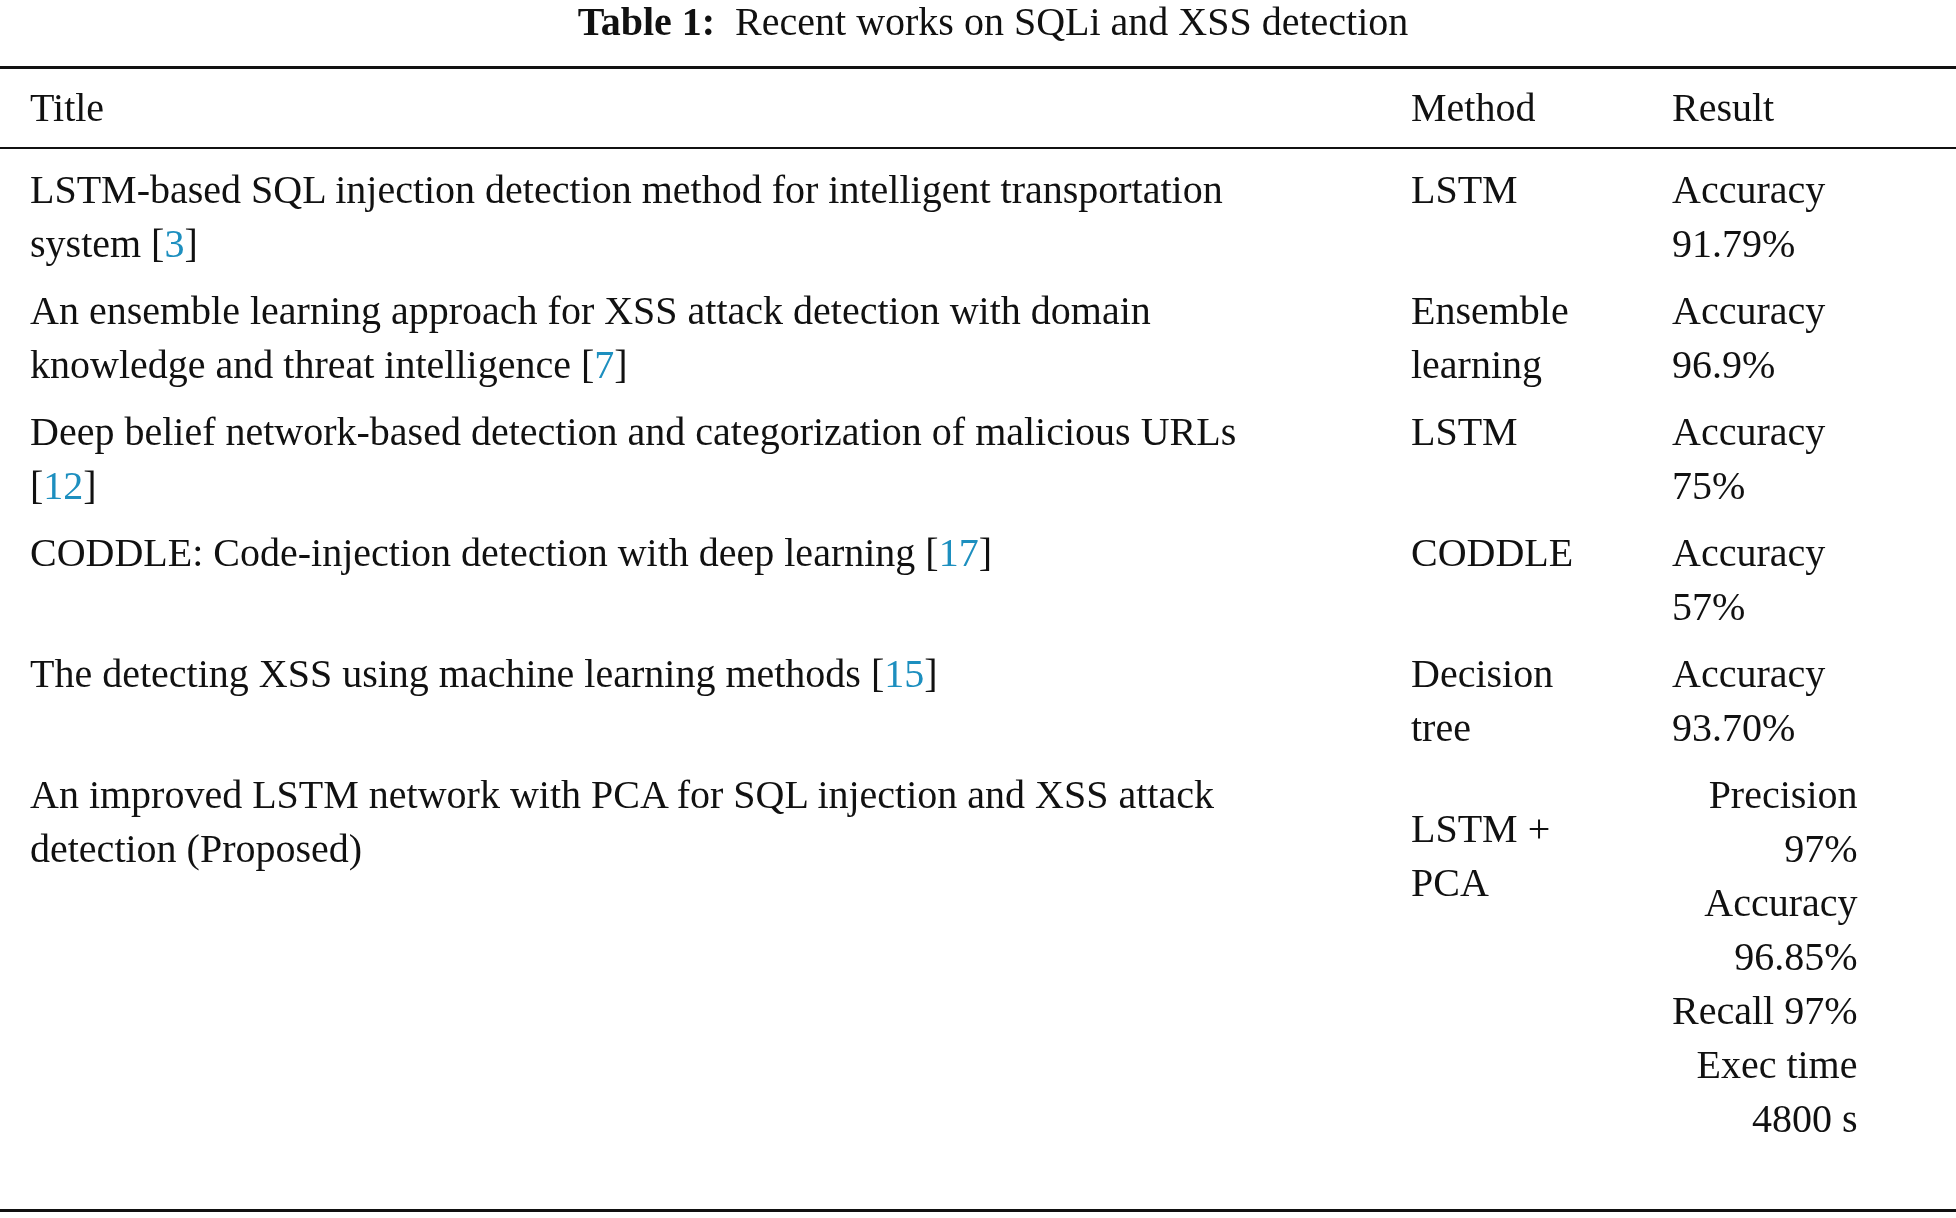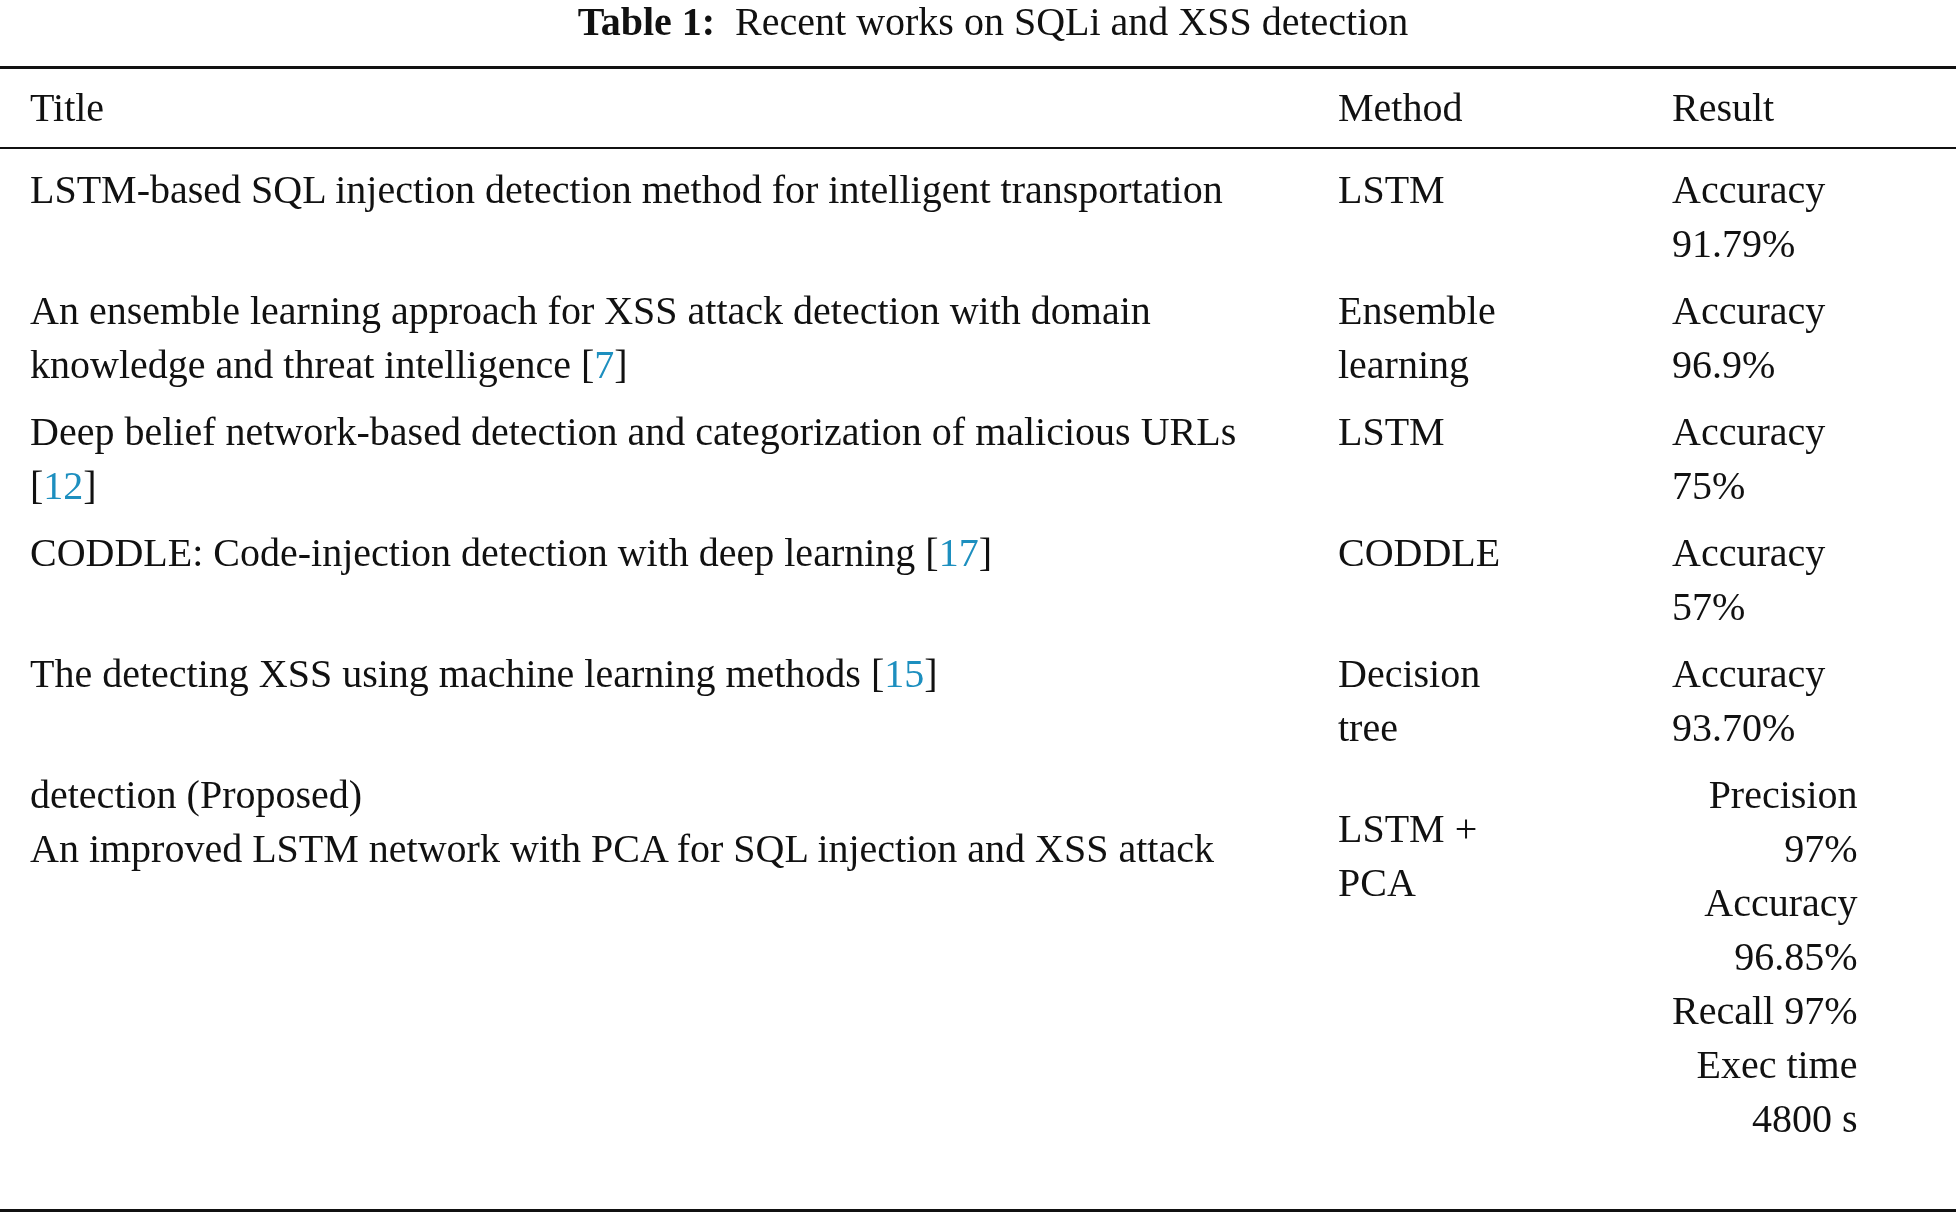--- a/index.html
+++ b/index.html
@@ -38,21 +38,21 @@
   .rule.head { top: 147px; height: 2px; }
   .rule.bottom { top: 1209px; height: 3px; }
 
   .cell {
     position: absolute;
     font-size: 40px;
     line-height: 54px;
     white-space: nowrap;
   }
   .col-title { left: 30px; }
-  .col-method { left: 1338px; }
+  .col-method { left: 1411px; }
   .col-result { left: 1672px; }
 
   .cite {
     color: #1d8fbf;
   }
   .line { display: block; }
 </style>
 </head>
 <body>
 
@@ -65,20 +65,21 @@
 
 <div class="cell col-title" style="top:81px;text-align:right;">Title</div>
 <div class="cell col-method" style="top:81px;">Method</div>
 <div class="cell col-result" style="top:81px;">Result</div>
 
 <div class="rule head"></div>
 
 <div>
   <div class="cell col-title" style="top:163px;">
     <span class="line">LSTM-based SQL injection detection method for intelligent transportation</span>
+    <span class="line"><span>system [</span><a class="cite">3</a><span>]</span></span>
   </div>
   <div class="cell col-method" style="top:163px;">
     <span class="line">LSTM</span>
   </div>
   <div class="cell col-result" style="top:163px;">
     <span class="line">Accuracy</span>
     <span class="line">91.79%</span>
   </div>
 </div>
 
@@ -133,22 +134,22 @@
     <span class="line">tree</span>
   </div>
   <div class="cell col-result" style="top:647px;">
     <span class="line">Accuracy</span>
     <span class="line">93.70%</span>
   </div>
 </div>
 
 <div>
   <div class="cell col-title" style="top:768px;">
+    <span class="line">An improved LSTM network with PCA for SQL injection and XSS attack</span>
     <span class="line">detection (Proposed)</span>
-    <span class="line">An improved LSTM network with PCA for SQL injection and XSS attack</span>
   </div>
   <div class="cell col-method" style="top:768px;margin-top:34px;">
     <span class="line">LSTM +</span>
     <span class="line">PCA</span>
   </div>
   <div class="cell col-result" style="top:768px;text-align:right;">
     <span class="line">Precision</span>
     <span class="line">97%</span>
     <span class="line">Accuracy</span>
     <span class="line">96.85%</span>

